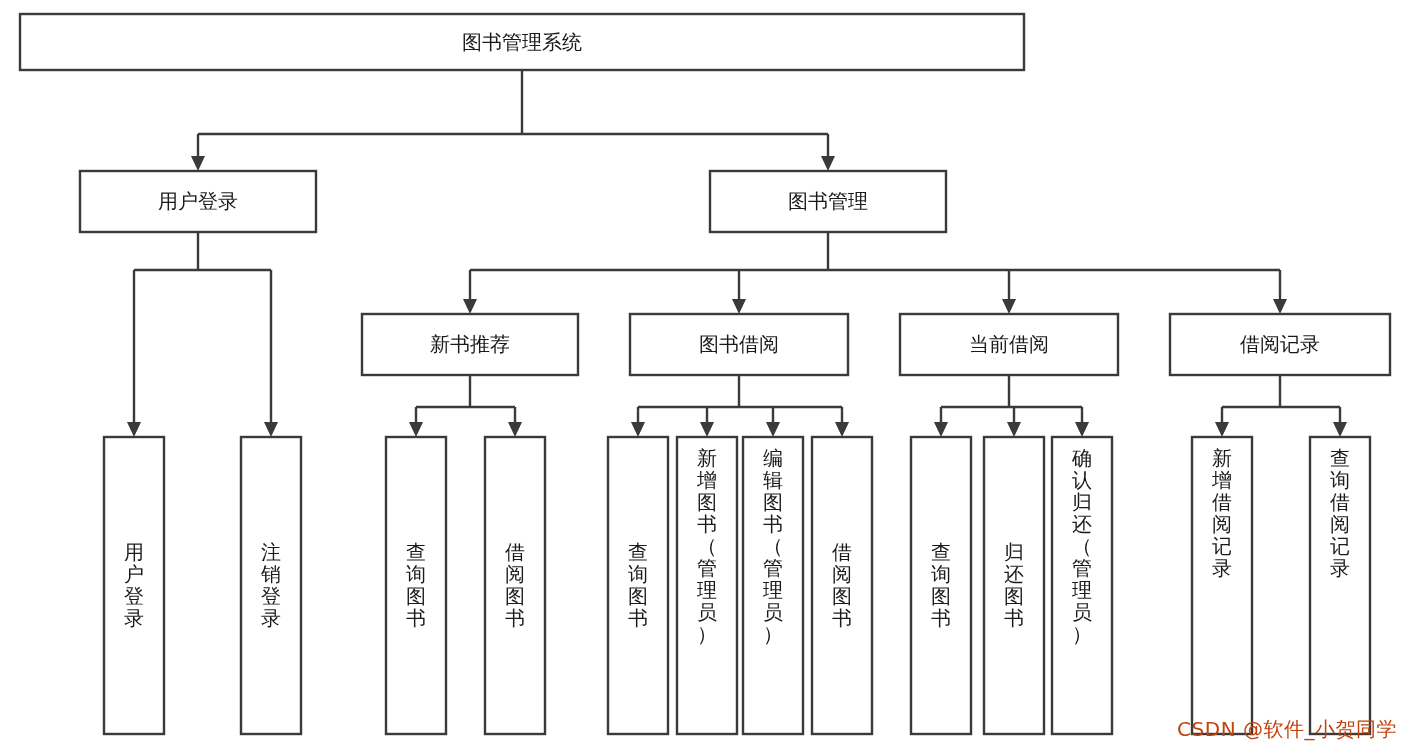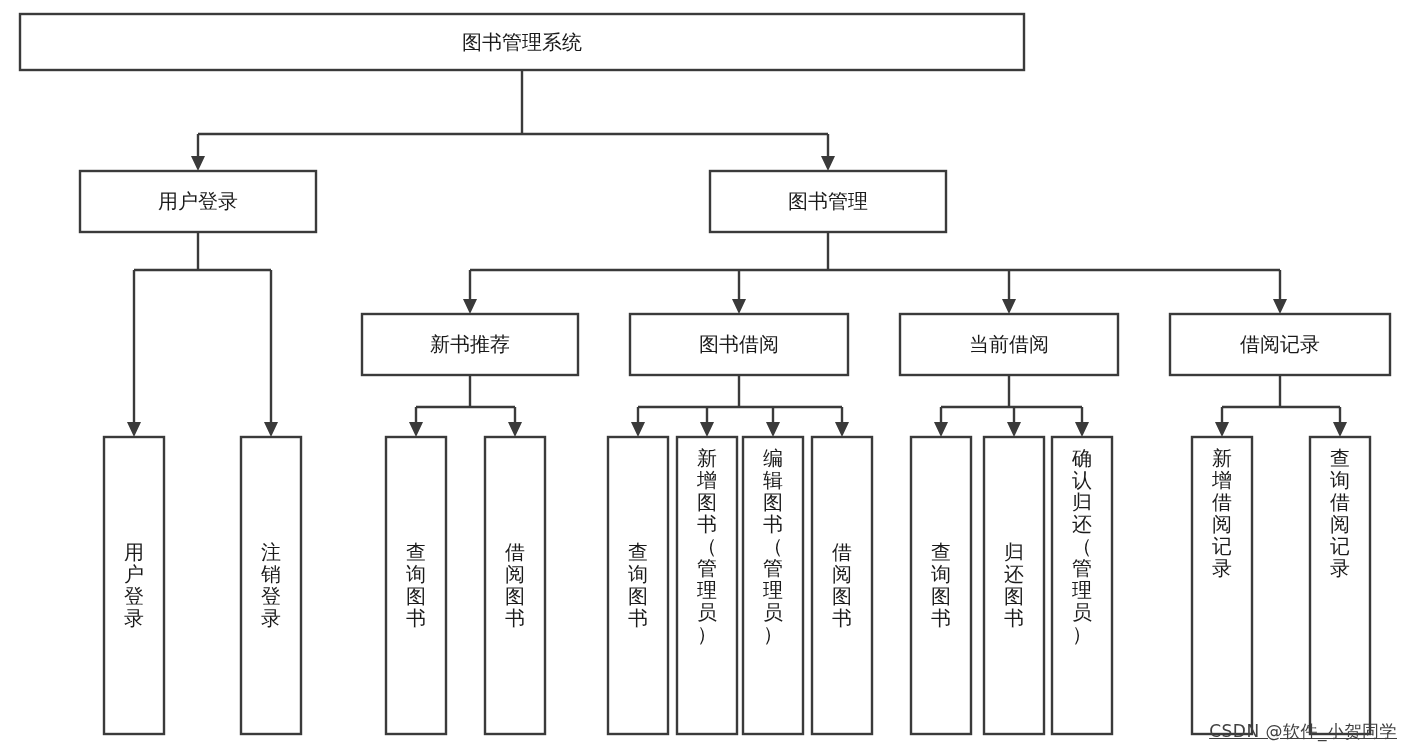--- a/index.html
+++ b/index.html
@@ -53,26 +53,25 @@
   }
   .arrow-head {
     fill: #3a3a3a;
     stroke: none;
   }
   .watermark {
     position: absolute;
     right: 8px;
     bottom: 4px;
     font-family: "DejaVu Sans", "Liberation Sans", sans-serif;
-    font-size: 17px;
-    color: #404040;
+    font-size: 20px;
+    color: #c2410c;
     white-space: nowrap;
     letter-spacing: 0.5px;
     user-select: none;
-    text-decoration: underline;
   }
 </style>
 </head>
 <body>
 
 <div id="diagram-root">
   <svg id="tree-svg" viewBox="0 0 1405 747">
     <g id="connectors-layer">
         <line x1="522" y1="70" x2="522" y2="134" class="connector"></line>
         <line x1="198" y1="134" x2="828" y2="134" class="connector"></line>

